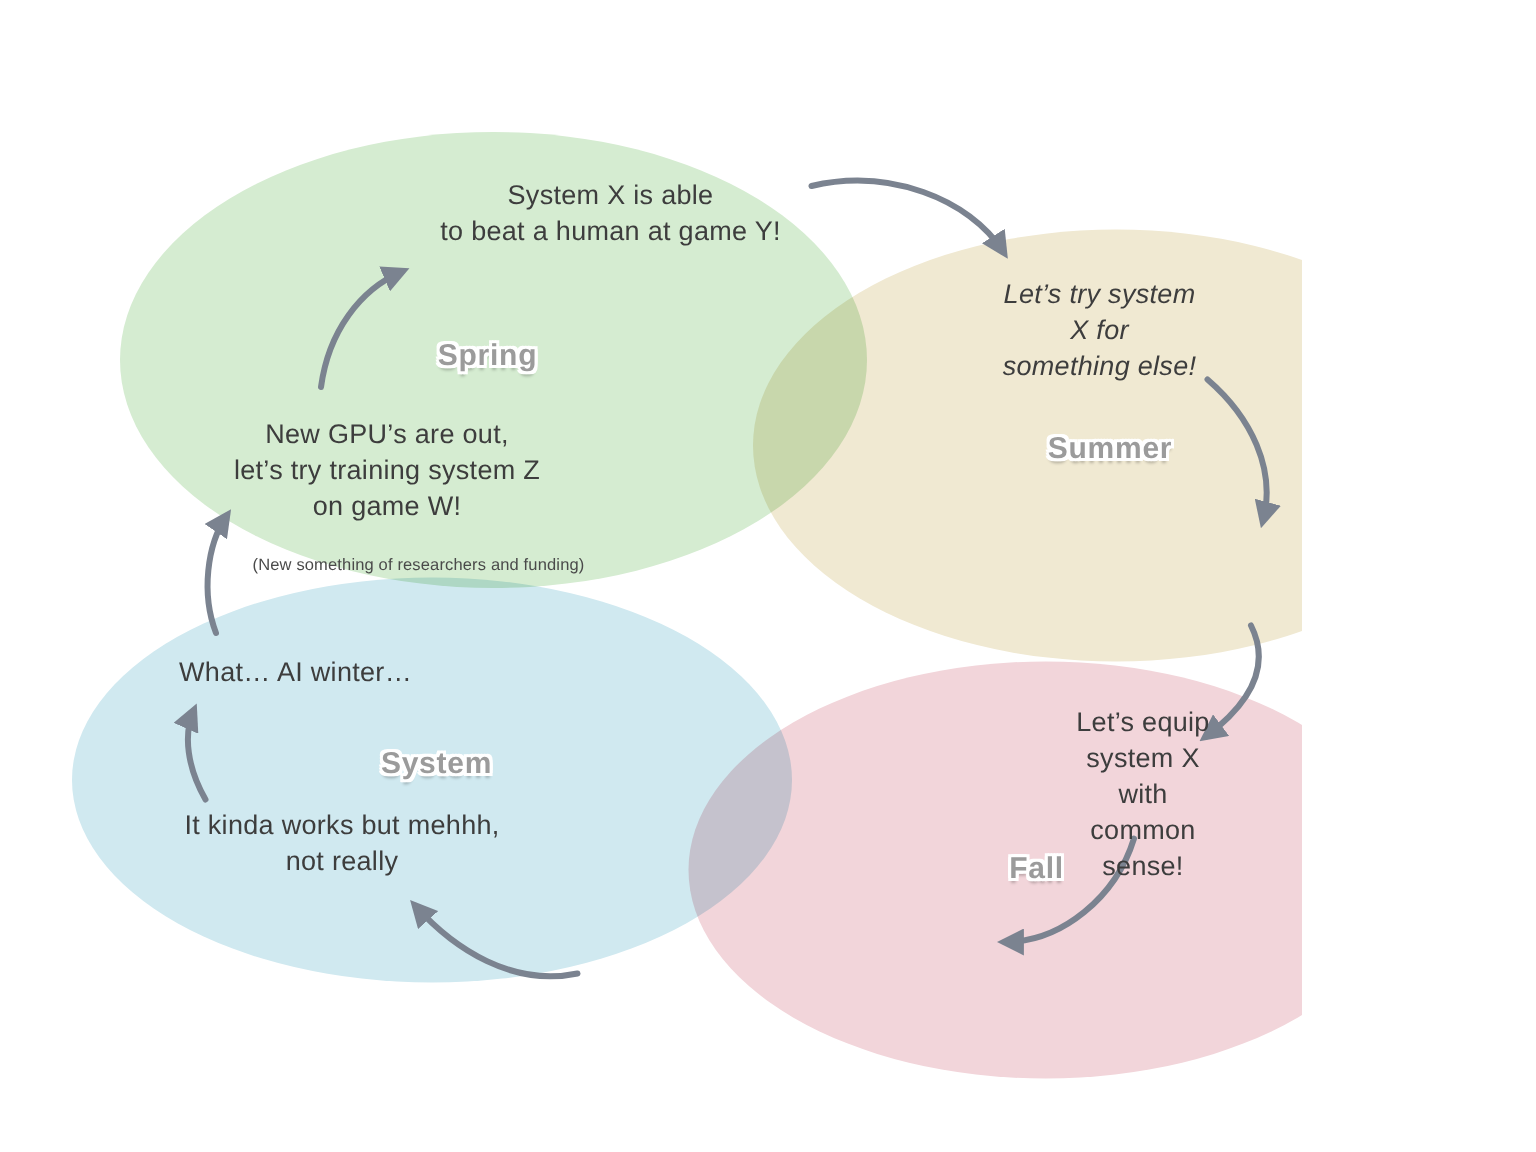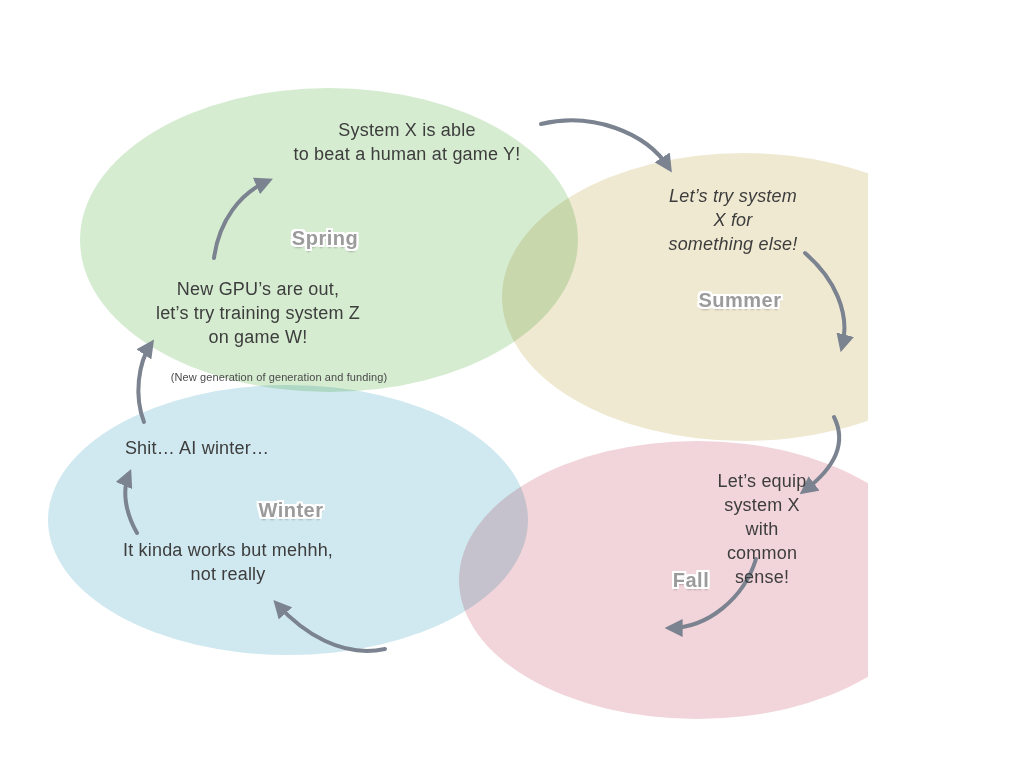--- a/index.html
+++ b/index.html
@@ -121,28 +121,28 @@
     <path class="arrow" d="M 144 422 C 134 396, 138 363, 151 344" marker-end="url(#ah)"></path>
     <path class="arrow" d="M 214 258 C 219 221, 240 193, 268 181" marker-end="url(#ah)"></path>
   </svg>
 
   <div class="quote q-spring-top">System X is able
 to beat a human at game Y!</div>
   <div class="season-label lbl-spring">Spring</div>
   <div class="quote q-spring-bottom">New GPU’s are out,
 let’s try training system Z
 on game W!</div>
-  <div class="note note-spring">(New generation of generation and funding)</div>
+  <div class="note note-spring">(New something of researchers and funding)</div>
 
   <div class="quote q-summer-top">Let’s try system X for
 something else!</div>
   <div class="season-label lbl-summer">Summer</div>
 
   <div class="quote q-fall-top">Let’s equip system X
 with common sense!</div>
   <div class="season-label lbl-fall">Fall</div>
 
-  <div class="quote q-winter-top">Shit… AI winter…</div>
-  <div class="season-label lbl-winter">Winter</div>
+  <div class="quote q-winter-top">What… AI winter…</div>
+  <div class="season-label lbl-winter">System</div>
   <div class="quote q-winter-bottom">It kinda works but mehhh,
 not really</div>
 
 </div>
 
 </body></html>

